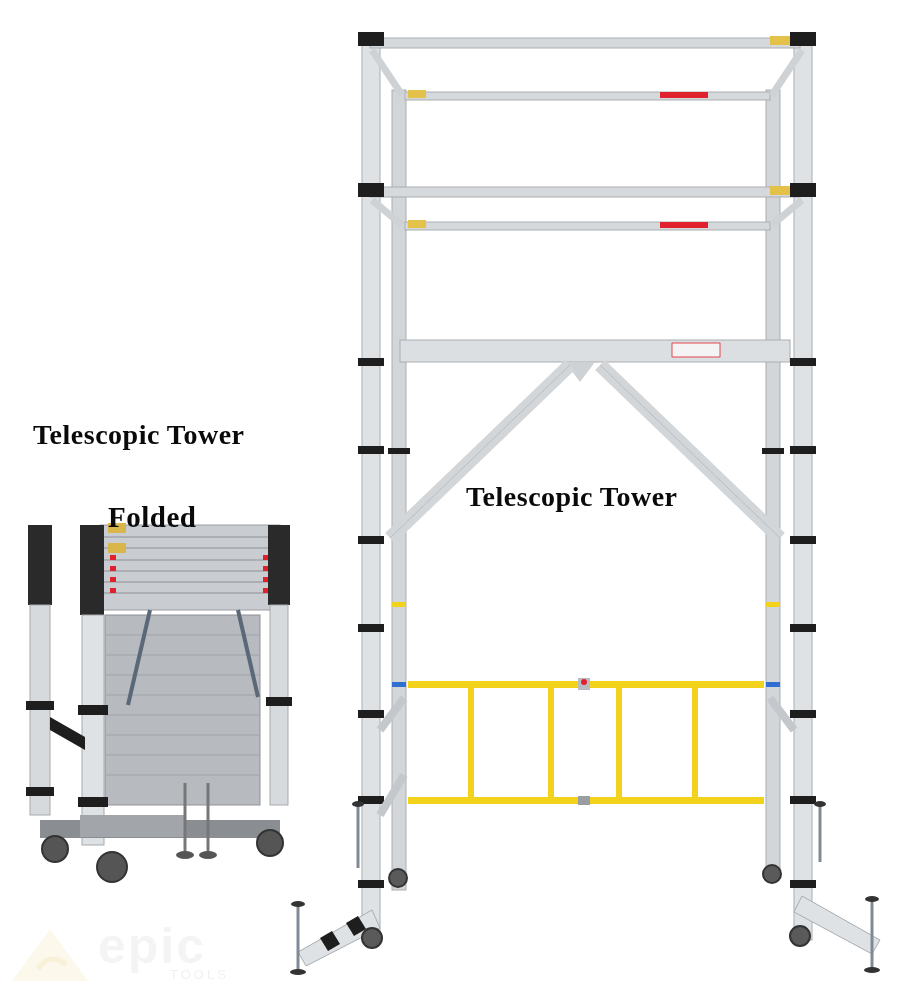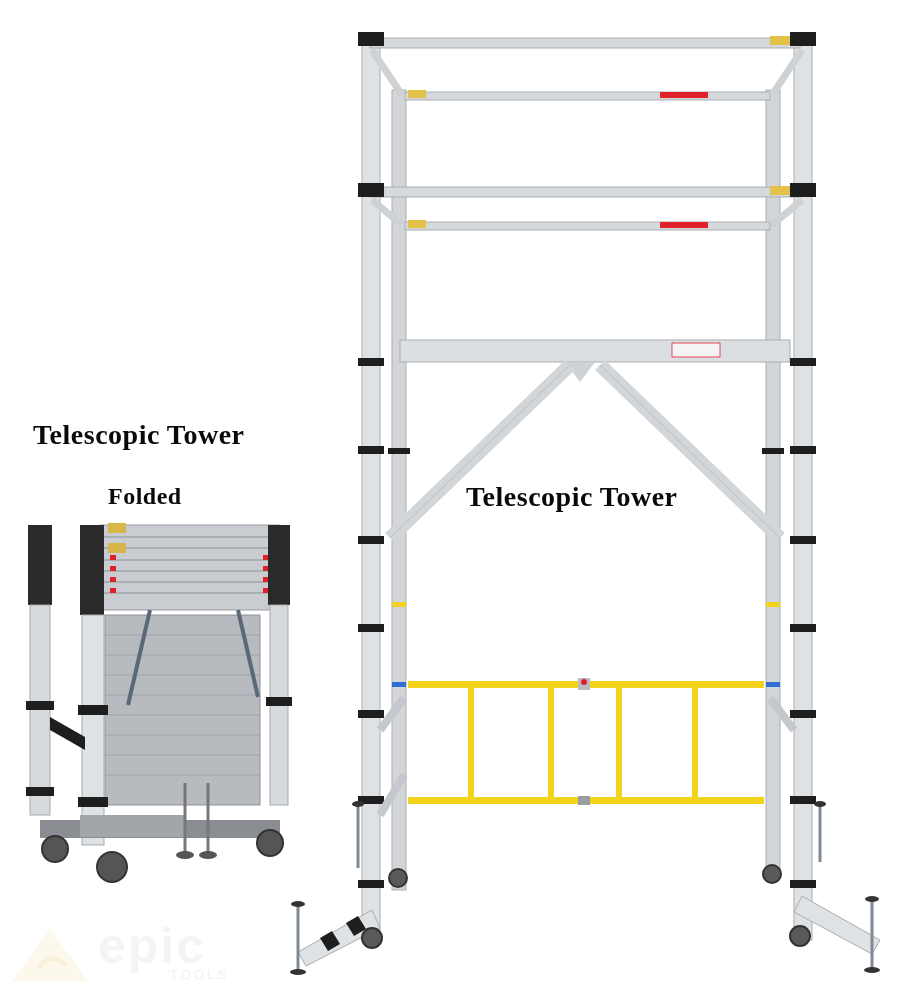--- a/index.html
+++ b/index.html
@@ -7,21 +7,21 @@
     .scene { position: absolute; left: 0; top: 0; width: 918px; height: 804px; }
     .caption {
       position: absolute;
       font-family: "Liberation Serif", "DejaVu Serif", serif;
       font-weight: bold;
       color: #0a0a0a;
       white-space: nowrap;
       letter-spacing: 0.5px;
     }
     .cap-folded-1 { left: 33px; top: 419px; font-size: 28px; }
-    .cap-folded-2 { left: 108px; top: 483px; font-size: 24px; }
+    .cap-folded-2 { left: 108px; top: 501px; font-size: 29px; }
     .cap-ext-1 { left: 466px; top: 481px; font-size: 28px; }
     .cap-ext-2 { left: 481px; top: 545px; font-size: 28px; }
     .watermark {
       position: absolute; left: 10px; top: 925px; width: 230px; height: 60px; opacity: 0.55;
     }
     .wm-text {
       position: absolute; left: 88px; top: -8px;
       font-family: "Liberation Sans", "DejaVu Sans", sans-serif;
       font-weight: bold; font-size: 50px; color: #ececec; letter-spacing: 2px;
     }

